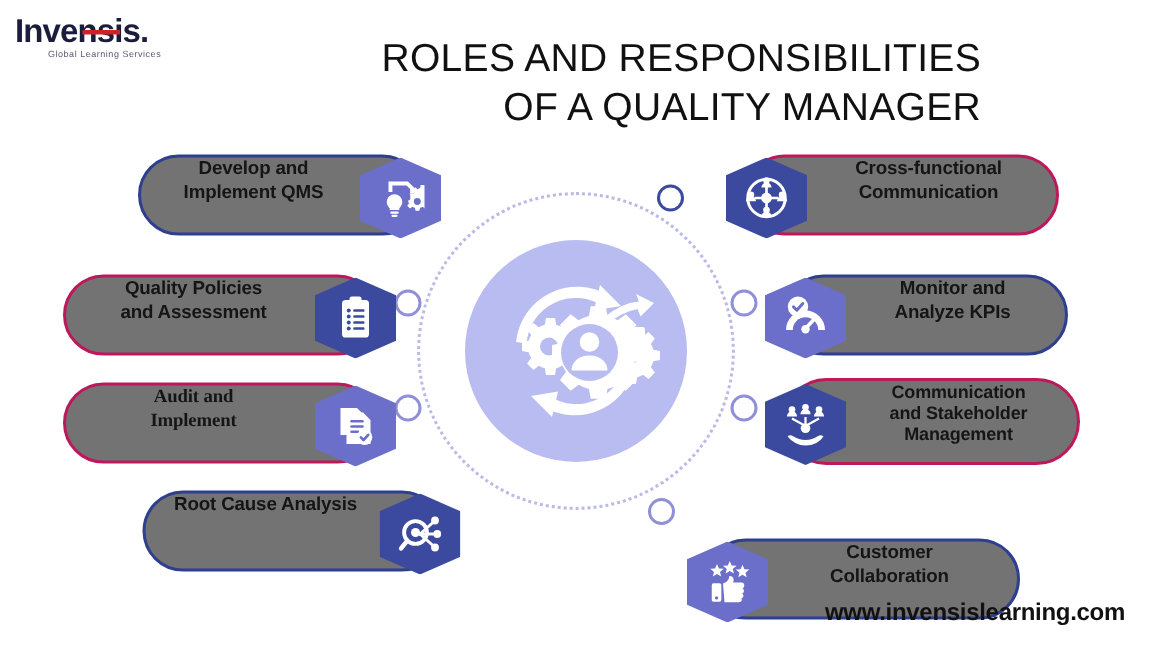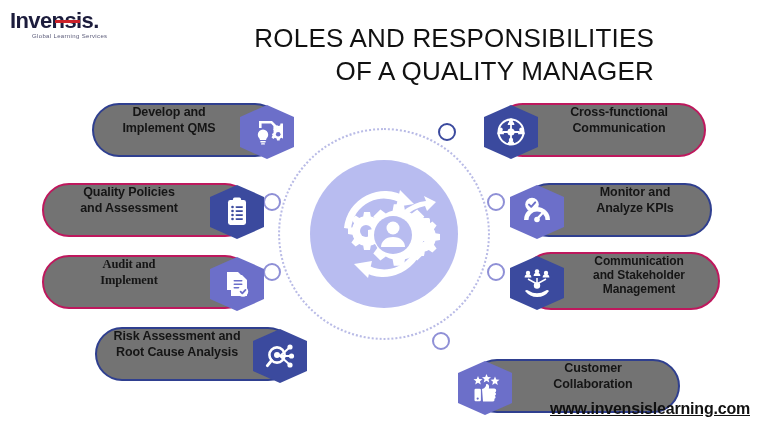--- a/index.html
+++ b/index.html
@@ -130,21 +130,20 @@
   
   .card.rgt { padding-left: 44px; padding-right: 8px; }
 
   
   #footer {
     position: absolute;
     right: 18px; bottom: 14px;
     font-weight: bold;
     font-size: 16px;
     color: #111111;
-    text-decoration: underline;
     letter-spacing: -0.2px;
   }
 </style>
 </head>
 <body>
 
 <div id="logo">
   <div class="logo-word">
     <span>Invensis</span><span class="logo-dot">.</span>
     <span class="logo-bar"></span>
@@ -260,21 +259,20 @@
         <rect x="12.5" y="19" width="6" height="1.6" rx="0.8"></rect>
       </g>
       <circle cx="22" cy="23.5" r="5.2" fill="#ffffff"></circle>
       <path d="M19.6 23.6 l1.7 1.7 3.2 -3.4" stroke="#6c6fc9" stroke-width="1.8" fill="none" stroke-linecap="round" stroke-linejoin="round"></path>
     </svg>
   </div>
 </div>
 
 <div class="card lft dark" style="left:95px; top:327px; width:200px;">
   <div class="label">
-    <div>Risk Assessment and</div>
     <div>Root Cause Analysis</div>
   </div>
   <div class="diamond navy right" style="left:auto; right:-14px;">
     <svg viewBox="0 0 32 32">
       <g stroke="#ffffff" stroke-width="2" fill="none" stroke-linecap="round">
         <line x1="16" y1="16" x2="27" y2="16"></line>
         <line x1="16" y1="16" x2="25" y2="8"></line>
         <line x1="16" y1="16" x2="25" y2="24"></line>
       </g>
       <g fill="#ffffff">

